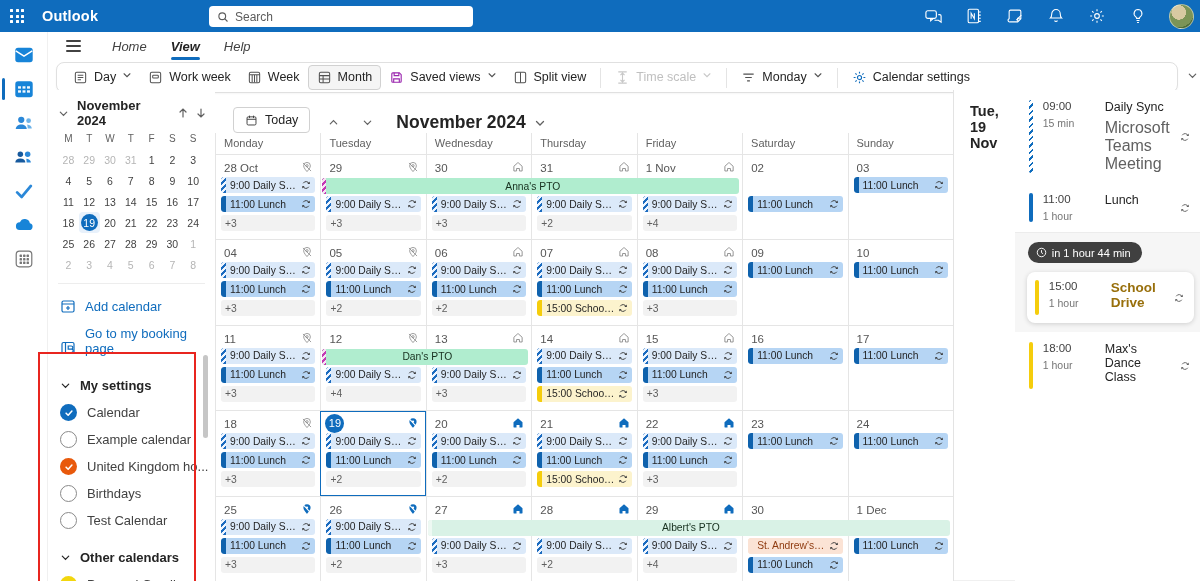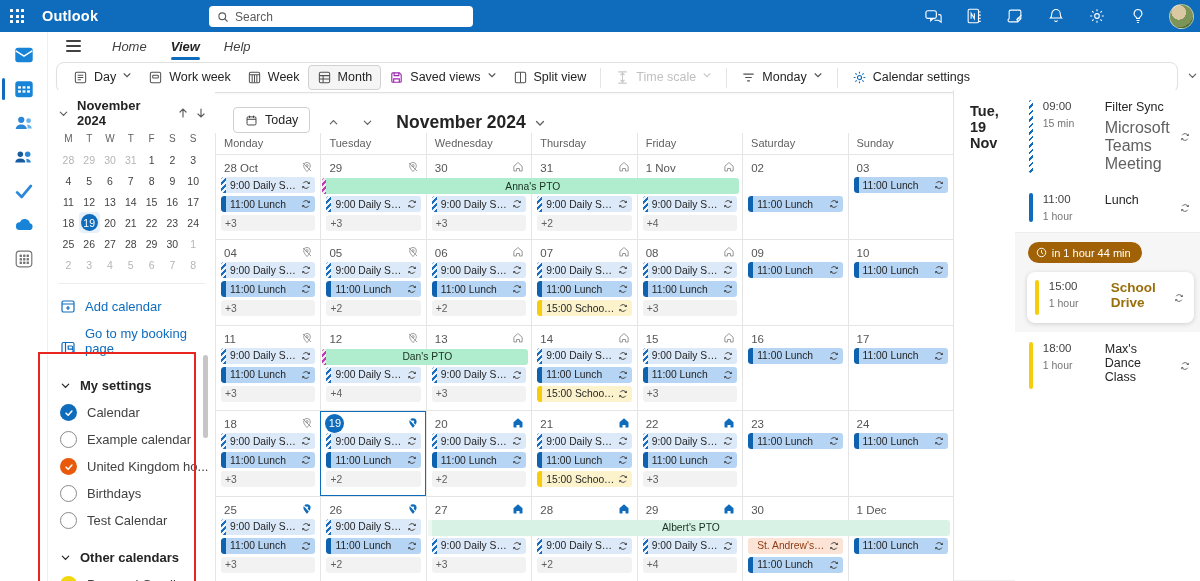--- a/index.html
+++ b/index.html
@@ -104,21 +104,21 @@
   .ag-bar.lunch{background:#0f6cbd}
   .ag-bar.yellow{background:#f5cd0c}
   .ag-time{flex:0 0 52px}
   .ag-time .t{font-size:11.5px;color:#424242;margin-bottom:5px}
   .ag-time .d{font-size:10.5px;color:#757575}
   .ag-body{flex:1}
   .ag-title{font-size:12.5px;color:#242424;margin-bottom:5px}
   .ag-sub{font-size:16px;color:#616161}
   .ag-rec{flex:0 0 auto;color:#616161;align-self:center;padding-right:4px}
   .now-section{background:#f6f6f6;border-top:1px solid #ececec;padding:9px 0 9px 0}
-  .pill{display:inline-flex;align-items:center;gap:5px;background:#a16207;color:#fff;font-size:11px;border-radius:11px;height:21px;padding:0 11px 0 8px;margin-left:13px}
+  .pill{display:inline-flex;align-items:center;gap:5px;background:#404040;color:#fff;font-size:11px;border-radius:11px;height:21px;padding:0 11px 0 8px;margin-left:13px}
   .card{background:#fff;border-radius:8px;box-shadow:0 1px 5px rgba(0,0,0,.16);margin:9px 10px 0 12px}
   .card .ag-ev{padding:8px 6px 8px 8px}
   .card .ag-title{font-size:13.5px;font-weight:700;color:#986f0b}
   .panel-foot{margin-top:auto;border-top:1px solid #f0f0f0;height:28px;display:flex;align-items:center;padding-left:12px}
 
   
   .red-box{position:absolute;left:38px;top:352px;width:158px;height:234px;border:2.5px solid #e8251f;z-index:50;pointer-events:none}
   .side-scroll{position:absolute;left:203px;top:355px;width:5px;height:83px;background:#c6c6c6;border-radius:3px;z-index:40;cursor:pointer}
 </style>
 </head>
@@ -1572,21 +1572,21 @@
 <div class="panel">
   <div class="panel-head">Tue, 19 Nov</div>
   <div id="agenda-list">
       <div class="ag-ev">
         <span class="ag-bar sync"></span>
         <span class="ag-time">
           <div class="t">09:00</div>
           <div class="d">15 min</div>
         </span>
         <span class="ag-body">
-          <div class="ag-title">Filter Sync</div>
+          <div class="ag-title">Daily Sync</div>
           <div class="ag-sub">Microsoft Teams Meeting</div>
         </span>
         <span class="ag-rec">
           <svg width="10" height="10" viewBox="0 0 16 16">
             <path fill="none" stroke="currentColor" stroke-width="1.5" d="M12.9 6.4A5 5 0 0 0 3.6 5.2M3.1 9.6a5 5 0 0 0 9.3 1.2"></path>
             <path fill="currentColor" d="M14 2.4v3.8h-3.8zM2 13.6V9.8h3.8z"></path>
           </svg>
         </span>
       </div>
       <div class="ag-ev">

